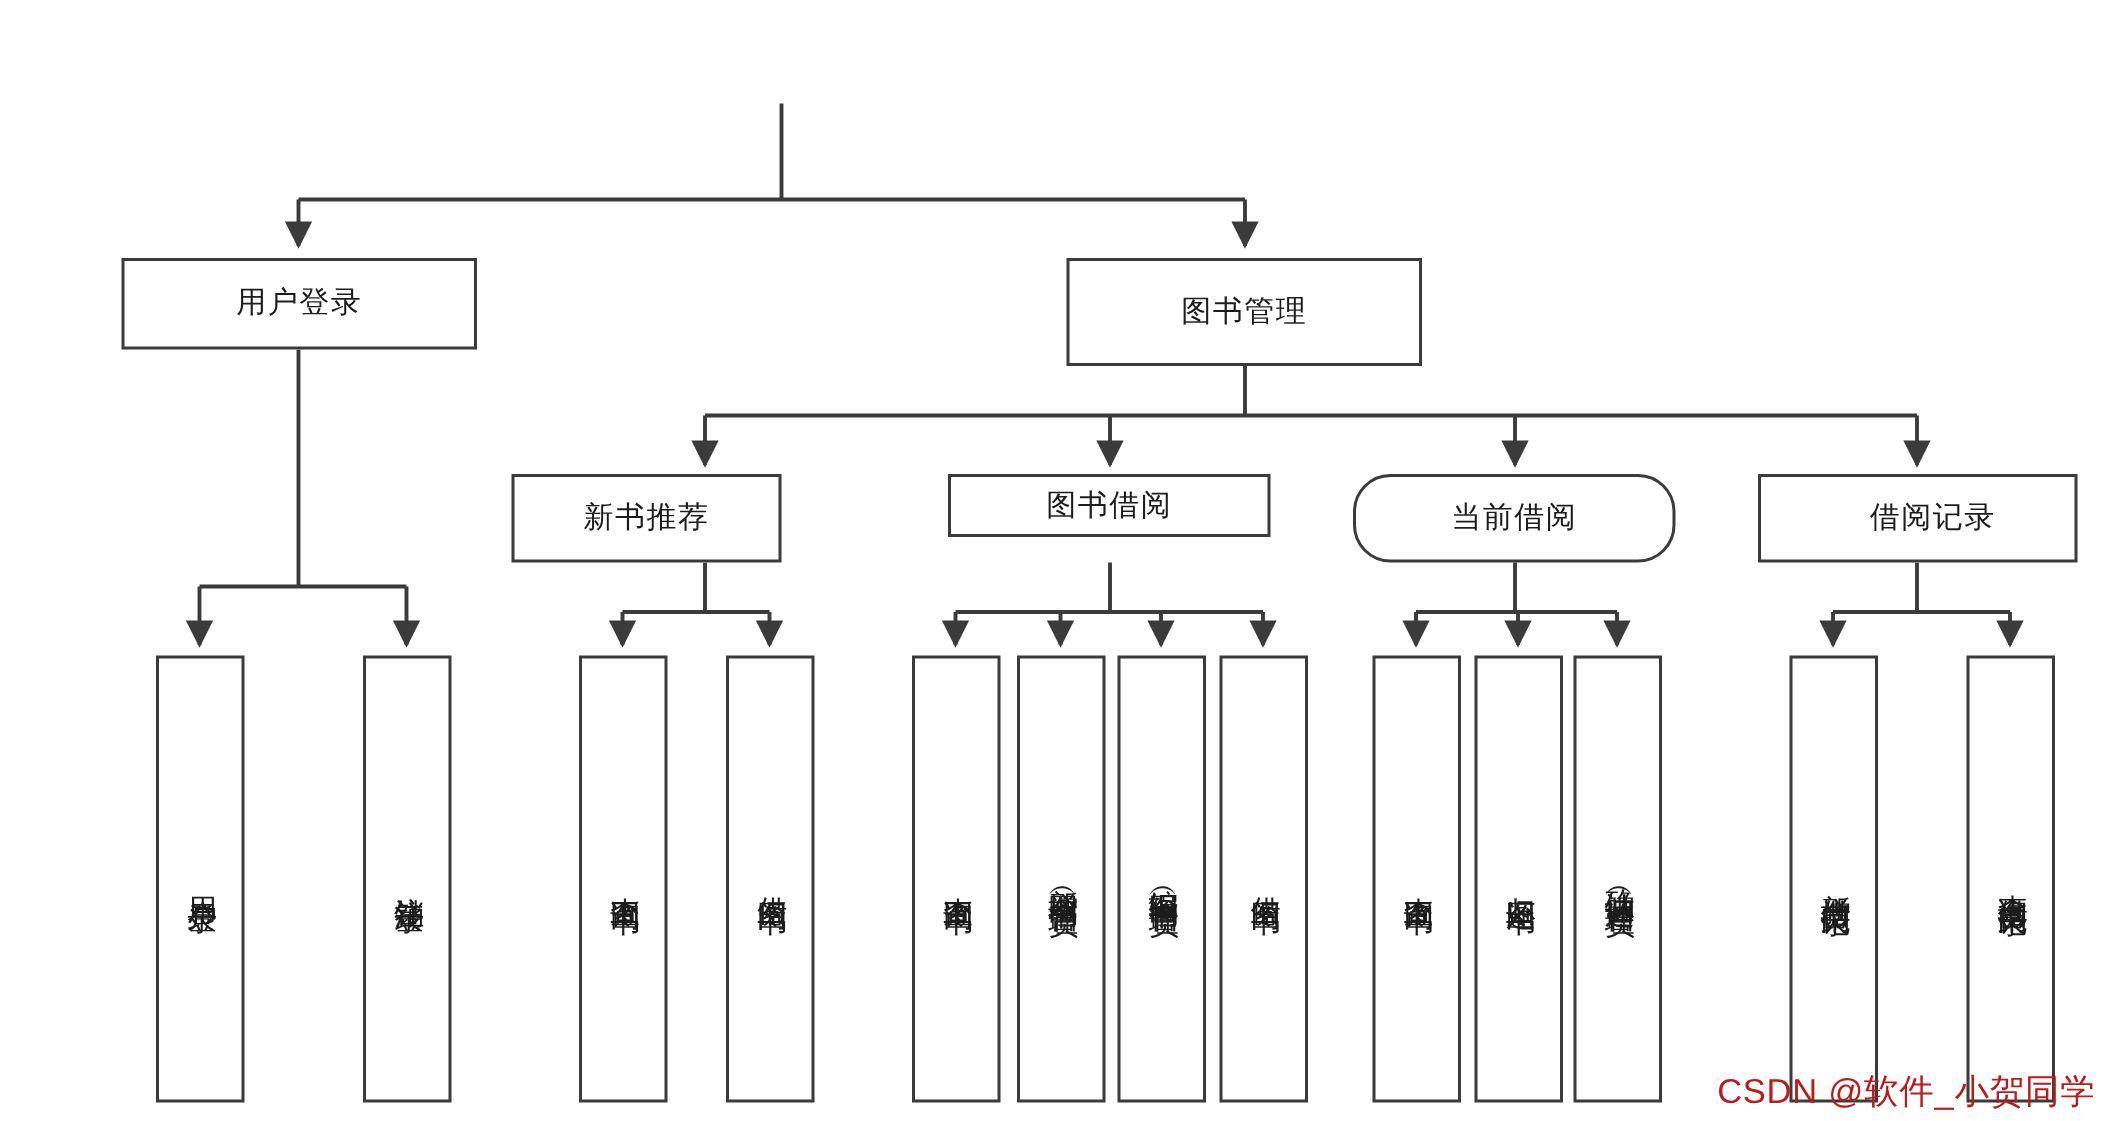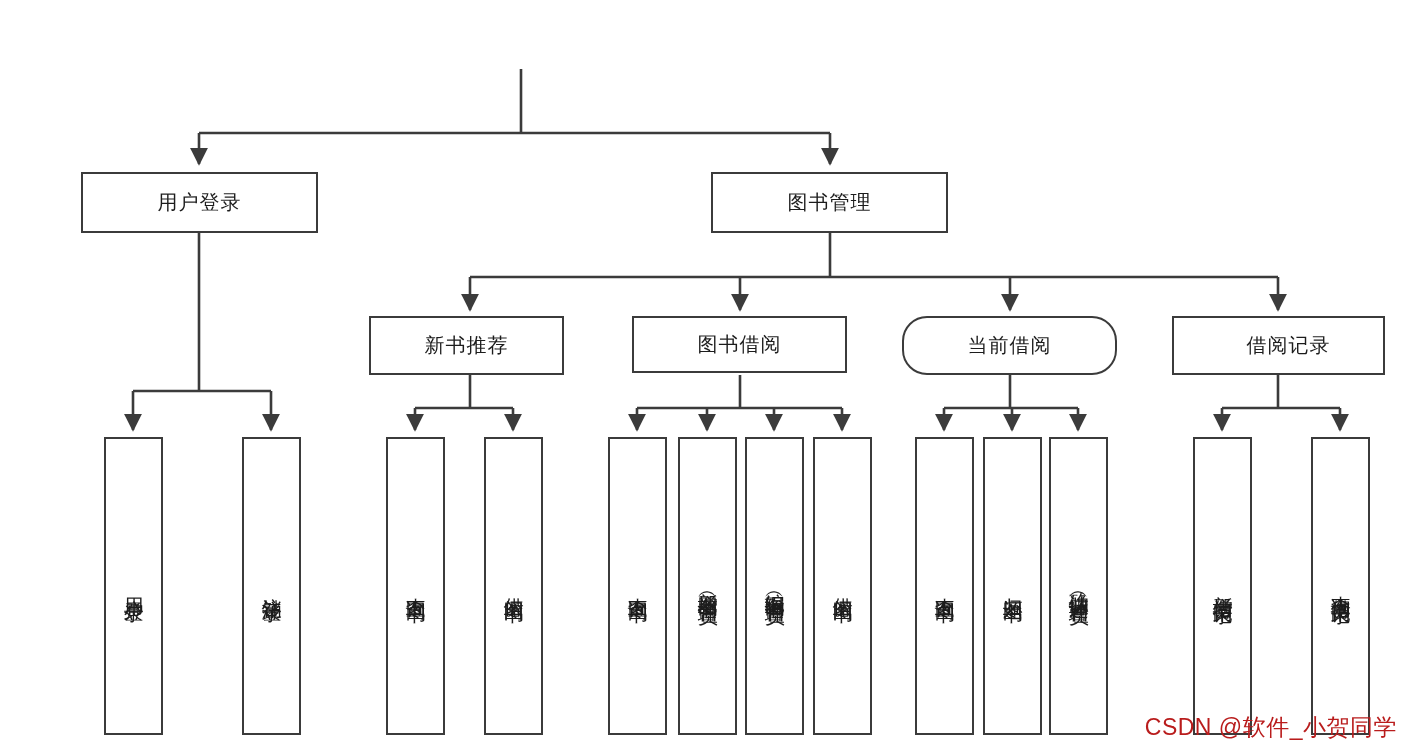--- a/index.html
+++ b/index.html
@@ -77,28 +77,28 @@
       <path d="M 1222 408 L 1340 408"></path>
       <path d="M 1222 408 L 1222 430" marker-end="url(#arrow)"></path>
       <path d="M 1340 408 L 1340 430" marker-end="url(#arrow)"></path>
     </g>
   </svg>
 
 
   <div class="node lvl2" style="left:81px;top:172px;width:237px;height:61px;">
     <span class="lbl">用户登录</span>
   </div>
-  <div class="node lvl2" style="left:711px;top:172px;width:237px;height:61px;">
+  <div class="node lvl2" style="left:711px;top:172px;width:237px;height:72px;">
     <span class="lbl">图书管理</span>
   </div>
 
-  <div class="node mid" style="left:369px;top:316px;width:195px;height:59px;">
+  <div class="node mid" style="left:341px;top:316px;width:180px;height:59px;">
     <span class="lbl">新书推荐</span>
   </div>
-  <div class="node mid" style="left:632px;top:316px;width:215px;height:57px;">
+  <div class="node mid" style="left:632px;top:316px;width:215px;height:42px;">
     <span class="lbl">图书借阅</span>
   </div>
   <div class="node mid" style="left:902px;top:316px;width:215px;height:59px;border-radius:25px;">
     <span class="lbl">当前借阅</span>
   </div>
   <div class="node mid" style="left:1172px;top:316px;width:213px;height:59px;padding-left:20px;">
     <span class="lbl">借阅记录</span>
   </div>
 
   <div class="node leaf" style="left:104px;top:437px;width:59px;height:298px;">

